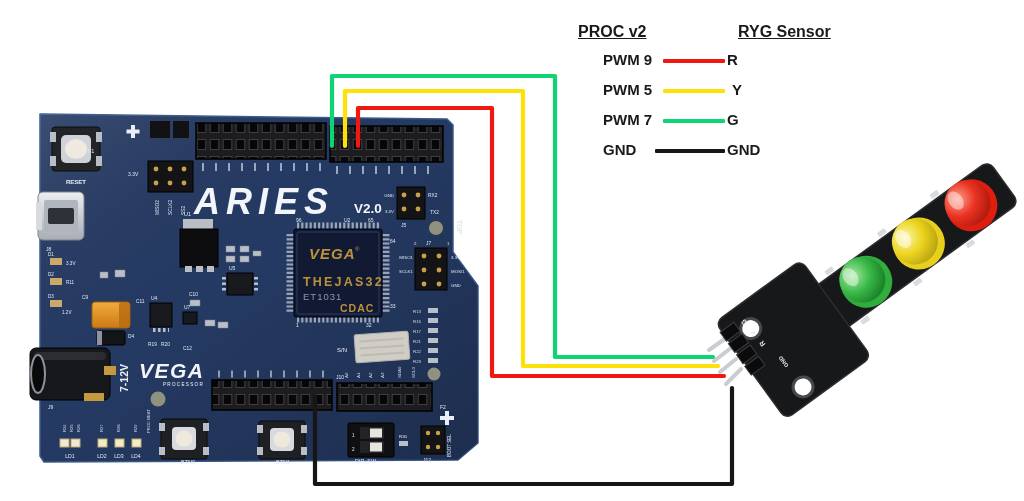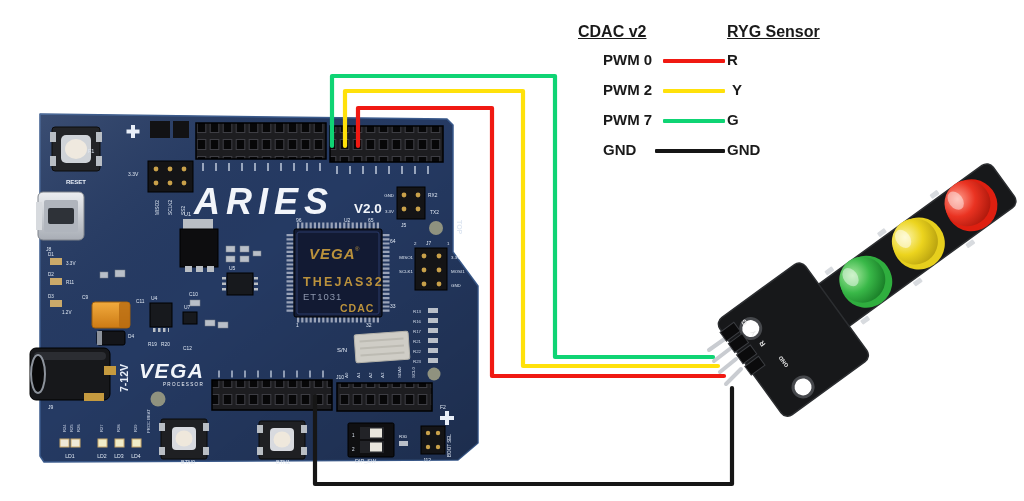--- a/index.html
+++ b/index.html
@@ -2,21 +2,21 @@
 <html><head>
 <meta charset="utf-8">
 <style>
   html,body{margin:0;padding:0;background:#fff;}
   .stage{position:relative;width:1024px;height:501px;background:#fff;overflow:hidden;
          font-family:"Liberation Sans",sans-serif;}
   svg{position:absolute;left:0;top:0;}
   .legend{position:absolute;left:570px;top:16px;width:320px;height:150px;
           font-weight:bold;color:#1a1a1a;}
   .lg-h{position:absolute;top:7px;font-size:16px;text-decoration:underline;white-space:nowrap;}
-  #lh1{left:8px;} #lh2{left:157px;}
+  #lh1{left:8px;} #lh2{left:168px;}
   .lg-row{position:absolute;left:0;width:320px;height:20px;}
   .lg-left{position:absolute;left:33px;top:0;font-size:15px;white-space:nowrap;}
   .lg-line{position:absolute;left:93px;top:8px;width:62px;height:4px;border-radius:1px;}
   .lg-right{position:absolute;left:157px;top:0;font-size:15px;white-space:nowrap;}
   .r0{top:35px;} .r1{top:65px;} .r2{top:95px;} .r3{top:125px;}
   .r1 .lg-right{left:162px;}
   .r3 .lg-line{left:85px;width:70px;}
   text{font-family:"Liberation Sans",sans-serif;}
 </style>
 </head>
@@ -432,30 +432,30 @@
 
   <g fill="none" stroke-width="4.2" stroke-linejoin="round" stroke-linecap="round">
     <polyline points="332,146 332,76 555,76 555,357 713,357" stroke="#0fd474"></polyline>
     <polyline points="345,146 345,91 523,91 523,366 718,366" stroke="#ffe10a"></polyline>
     <polyline points="358,146 358,108 492,108 492,376 724,376" stroke="#f01912"></polyline>
     <polyline points="315,396 315,484 732,484 732,388" stroke="#161616"></polyline>
   </g>
 </svg>
 
 <div class="legend">
-  <div class="lg-h" id="lh1">CDAC v2</div>
+  <div class="lg-h" id="lh1">PROC v2</div>
   <div class="lg-h" id="lh2">RYG Sensor</div>
 
   <div class="lg-row r0">
-    <span class="lg-left">PWM 0</span>
+    <span class="lg-left">PWM 9</span>
     <span class="lg-line" style="background: rgb(240, 25, 18);"></span>
     <span class="lg-right">R</span>
   </div>
   <div class="lg-row r1">
-    <span class="lg-left">PWM 2</span>
+    <span class="lg-left">PWM 5</span>
     <span class="lg-line" style="background: rgb(255, 225, 10);"></span>
     <span class="lg-right">Y</span>
   </div>
   <div class="lg-row r2">
     <span class="lg-left">PWM 7</span>
     <span class="lg-line" style="background: rgb(15, 212, 116);"></span>
     <span class="lg-right">G</span>
   </div>
   <div class="lg-row r3">
     <span class="lg-left">GND</span>

